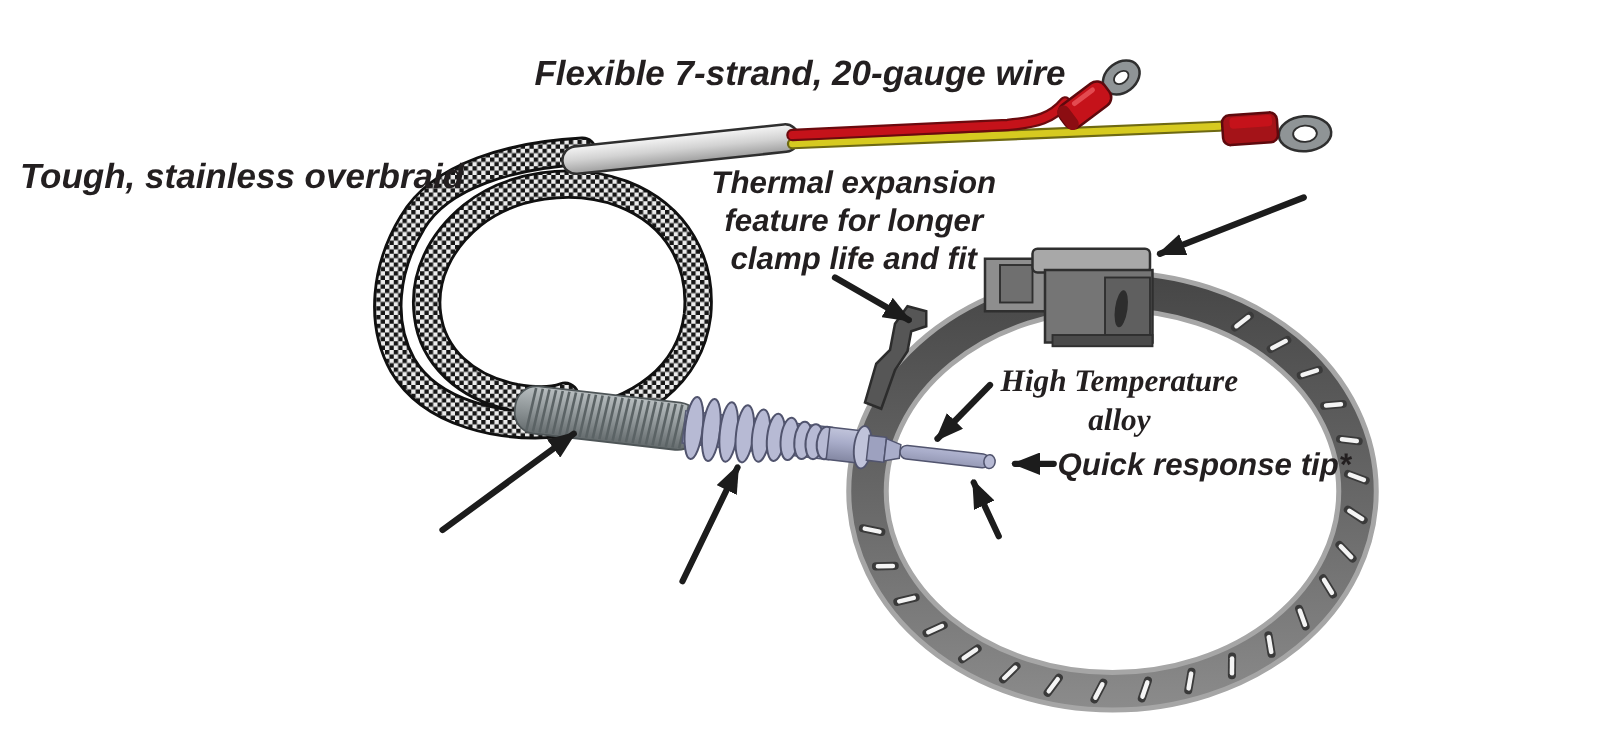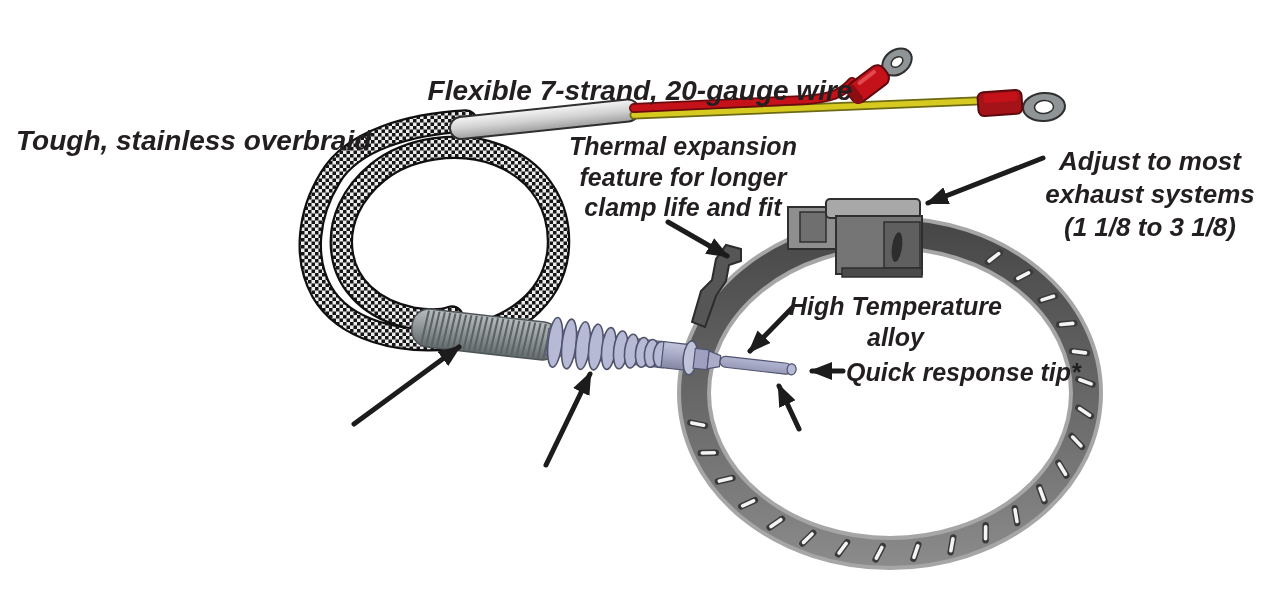--- a/index.html
+++ b/index.html
@@ -202,25 +202,22 @@
     <line x1="668" y1="222" x2="727" y2="256" marker-end="url(#ah)"></line>
     <line x1="1043" y1="158" x2="928" y2="203" marker-end="url(#ah)"></line>
     <line x1="792" y1="308" x2="750" y2="351" marker-end="url(#ah)"></line>
     <line x1="843" y1="371" x2="812" y2="371" marker-end="url(#ah)"></line>
     <line x1="799" y1="429" x2="779" y2="386" marker-end="url(#ah)"></line>
     <line x1="354" y1="424" x2="459" y2="347" marker-end="url(#ah)"></line>
     <line x1="546" y1="465" x2="590" y2="374" marker-end="url(#ah)"></line>
   </g>
 </svg>
 
-<div class="lbl f28 center" style="left:425px;top:42px;width:430px;margin-top:32px;">Flexible 7-strand, 20-gauge wire</div>
+<div class="lbl f28 center" style="left:425px;top:42px;width:430px;">Flexible 7-strand, 20-gauge wire</div>
 <div class="lbl f28" style="left:16px;top:124px;">Tough, stainless overbraid</div>
 <div class="lbl f25 center" style="left:556px;top:131px;width:254px;">Thermal expansion
 feature for longer
 clamp life and fit</div>
-<div class="lbl f26 center" style="left:1028px;top:145px;width:244px;line-height:1.27;">Adjust to most
-exhaust systems
-(1 1/8 to 3 1/8)</div>
-<div class="lbl f25 center" style="left:778px;top:291px;width:235px;">High Temperature
+<div class="lbl f25 center" style="left:778px;top:291px;width:235px;font-family:Liberation Serif, serif;">High Temperature
 alloy</div>
 <div class="lbl f25" style="left:846px;top:357px;">Quick response tip*</div>
 
 </div>
 
 </body></html>

